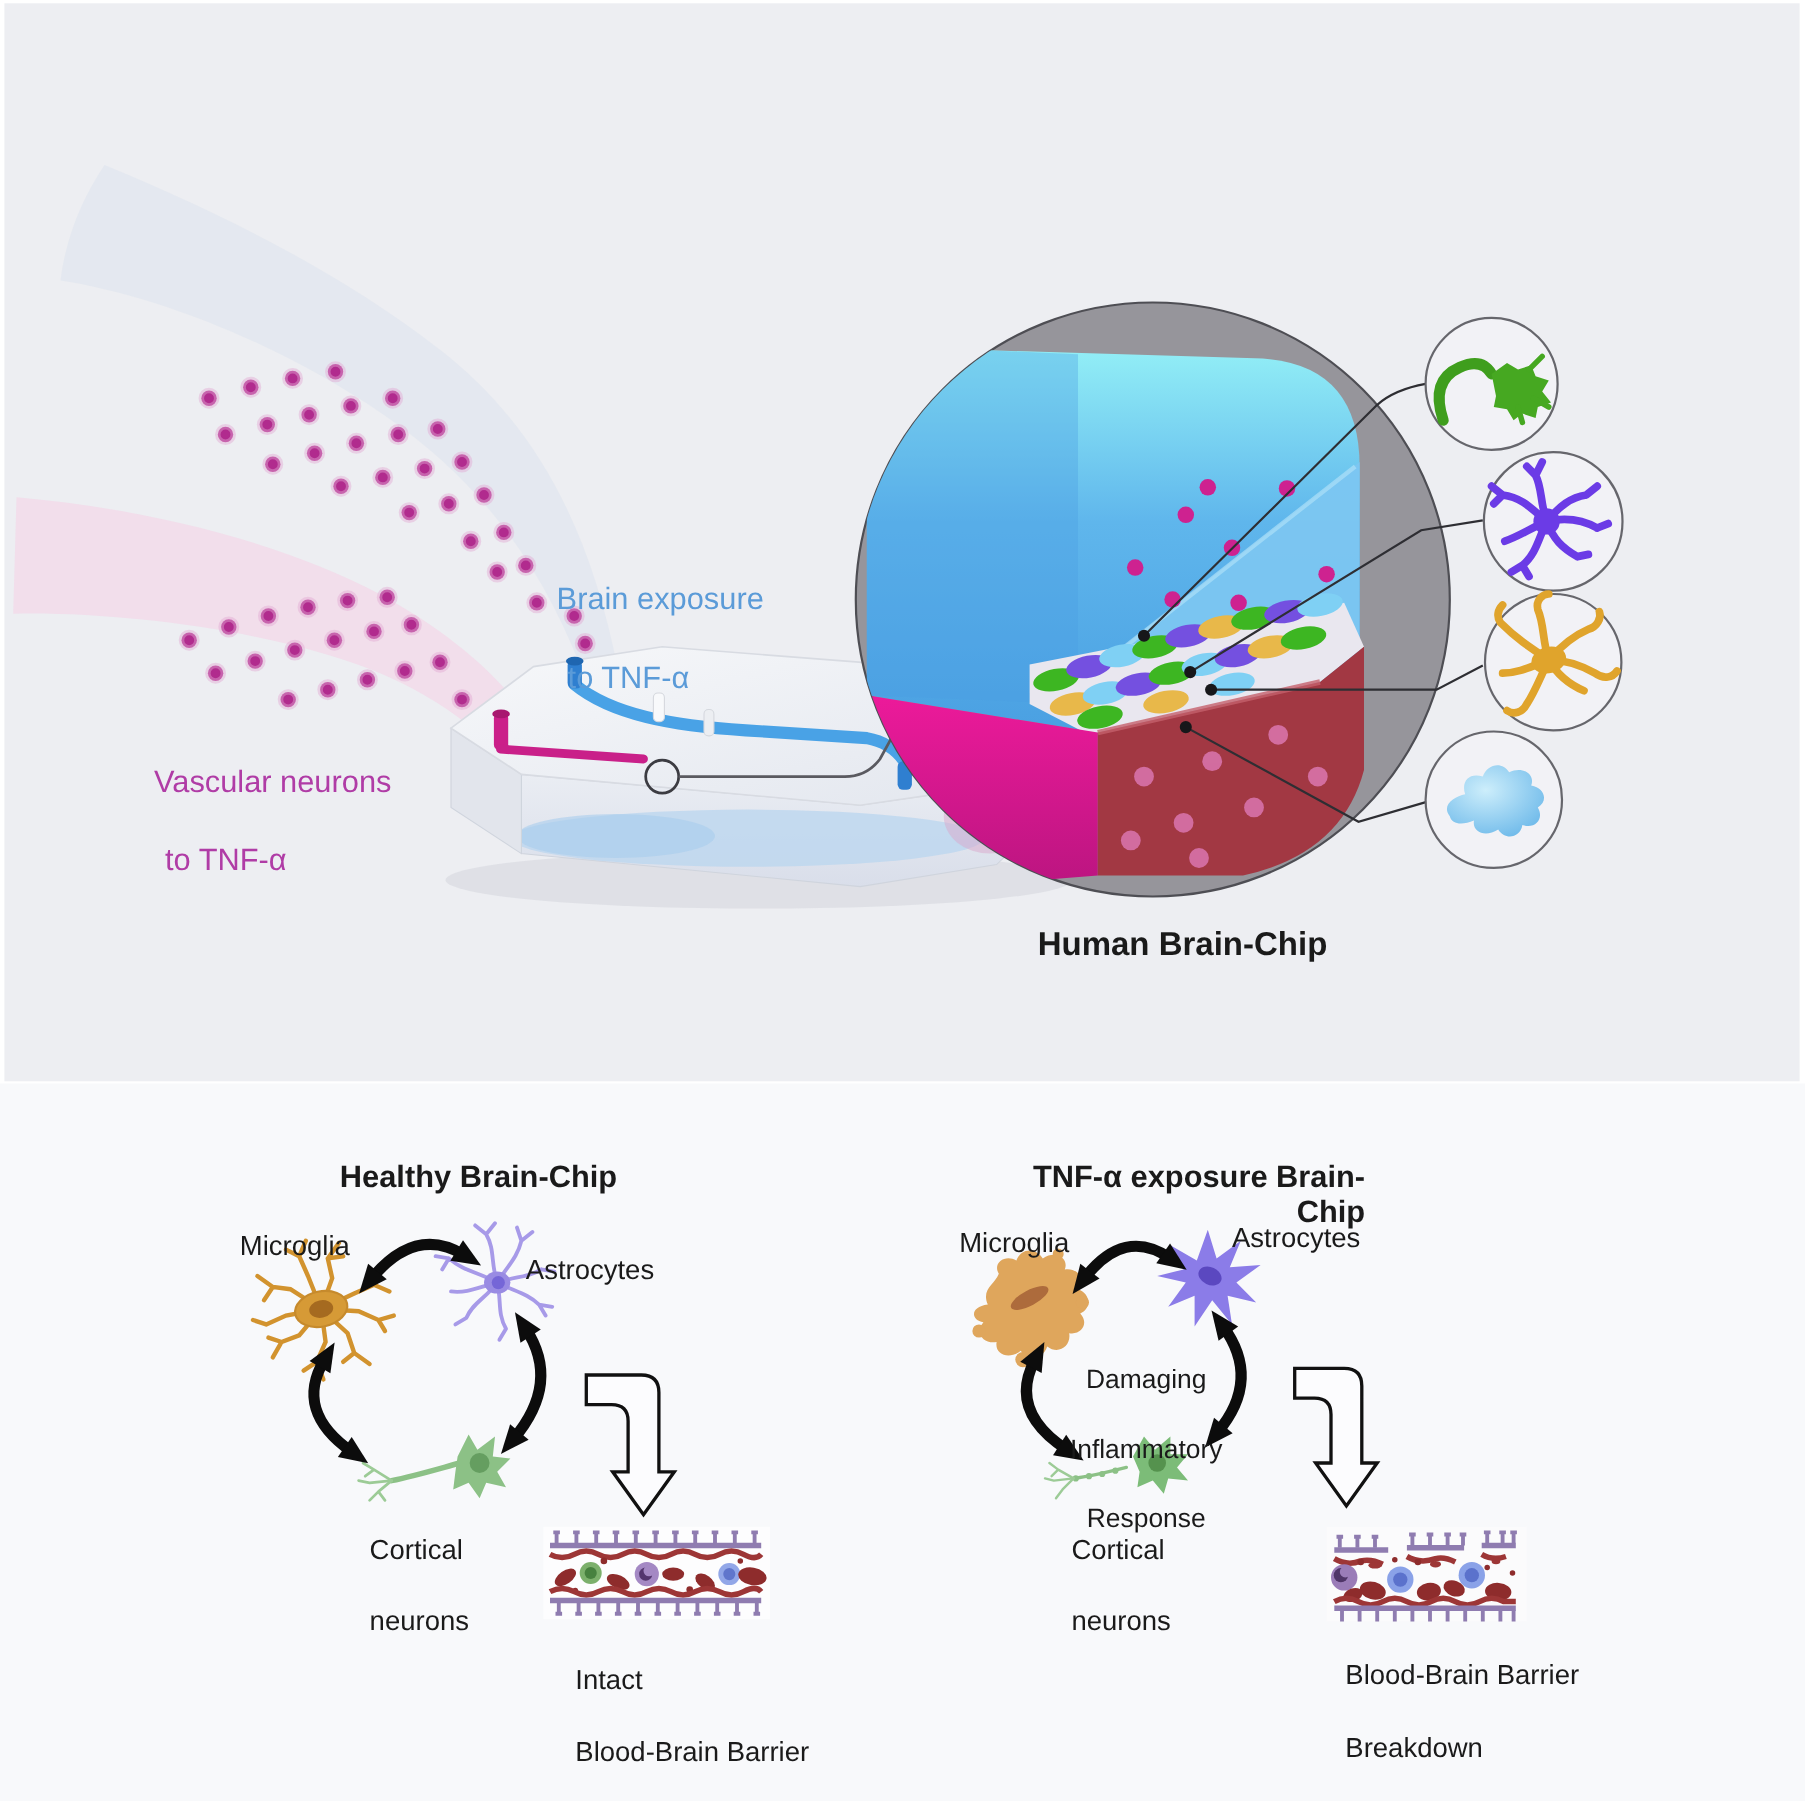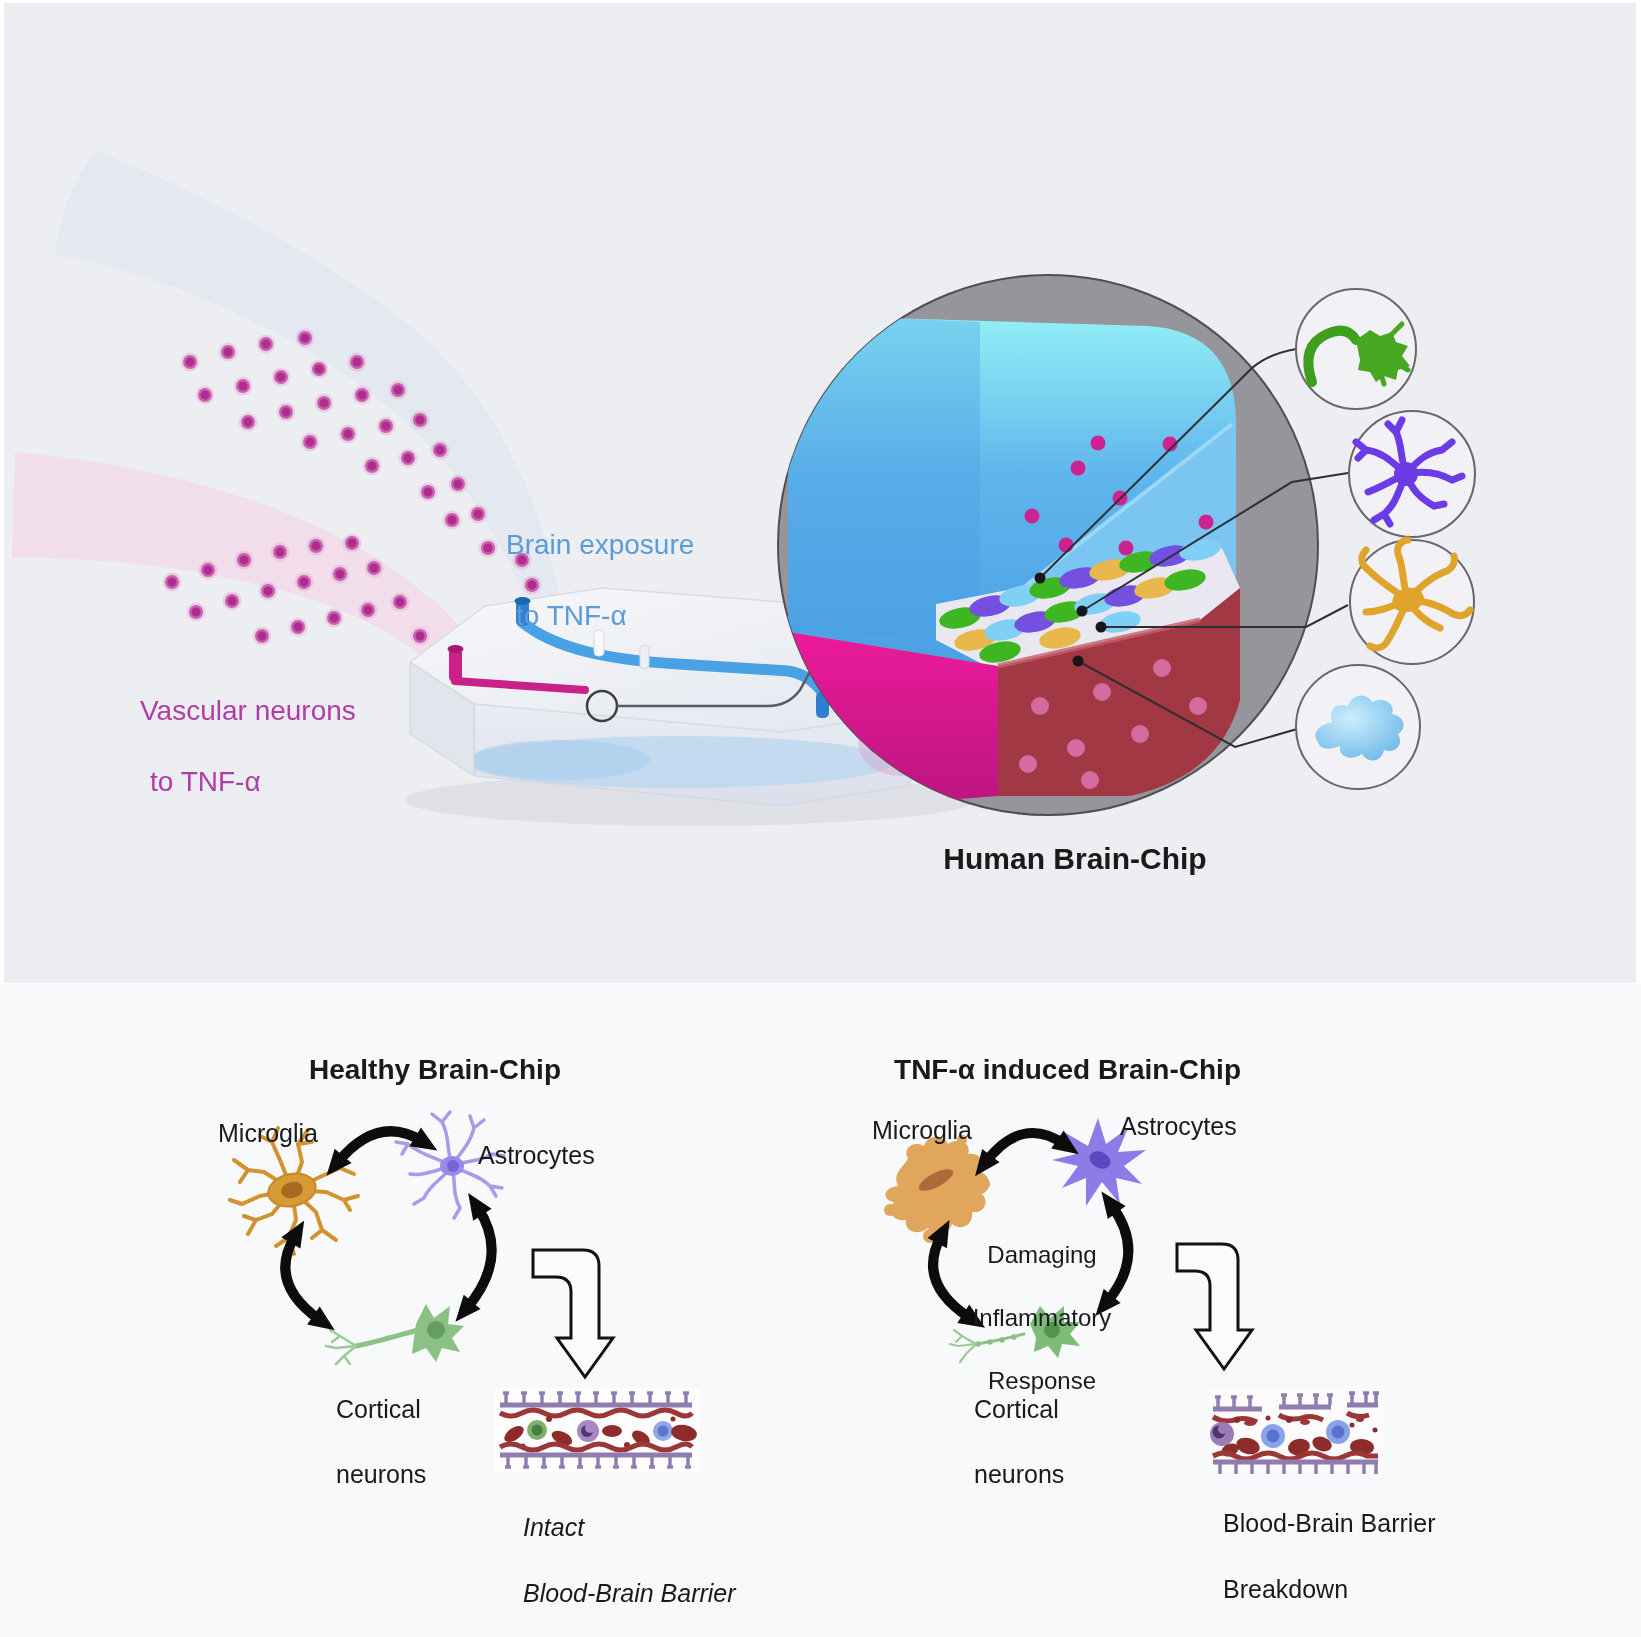--- a/index.html
+++ b/index.html
@@ -441,26 +441,26 @@
 
   <div class="lbl big-cap" style="left:875px;top:842px;width:400px;">Human Brain-Chip</div>
 
   <div class="lbl sec-title" style="left:261px;top:1054px;width:300px;">Healthy Brain-Chip</div>
   <div class="lbl cell-lbl" style="left:218px;top:1119px;">Microglia</div>
   <div class="lbl cell-lbl" style="left:478px;top:1141px;">Astrocytes</div>
   <div class="lbl cell-lbl ctr" style="left:336px;top:1359px;width:180px;line-height:30px;">
     <div>Cortical</div>
     <div>neurons</div>
   </div>
-  <div class="lbl caption" style="left:523px;top:1477px;font-style:italic;">
+  <div class="lbl caption" style="left:523px;top:1477px;">
     <div>Intact</div>
     <div>Blood-Brain Barrier</div>
   </div>
 
-  <div class="lbl sec-title" style="left:891px;top:1054px;width:350px;">TNF-α induced Brain-Chip</div>
+  <div class="lbl sec-title" style="left:891px;top:1054px;width:350px;">TNF-α exposure Brain-Chip</div>
   <div class="lbl cell-lbl" style="left:872px;top:1116px;">Microglia</div>
   <div class="lbl cell-lbl" style="left:1120px;top:1112px;">Astrocytes</div>
   <div class="lbl center-txt" style="left:942px;top:1206px;width:200px;">
     <div>Damaging</div>
     <div>Inflammatory</div>
     <div>Response</div>
   </div>
   <div class="lbl cell-lbl ctr" style="left:974px;top:1359px;width:180px;line-height:30px;">
     <div>Cortical</div>
     <div>neurons</div>

